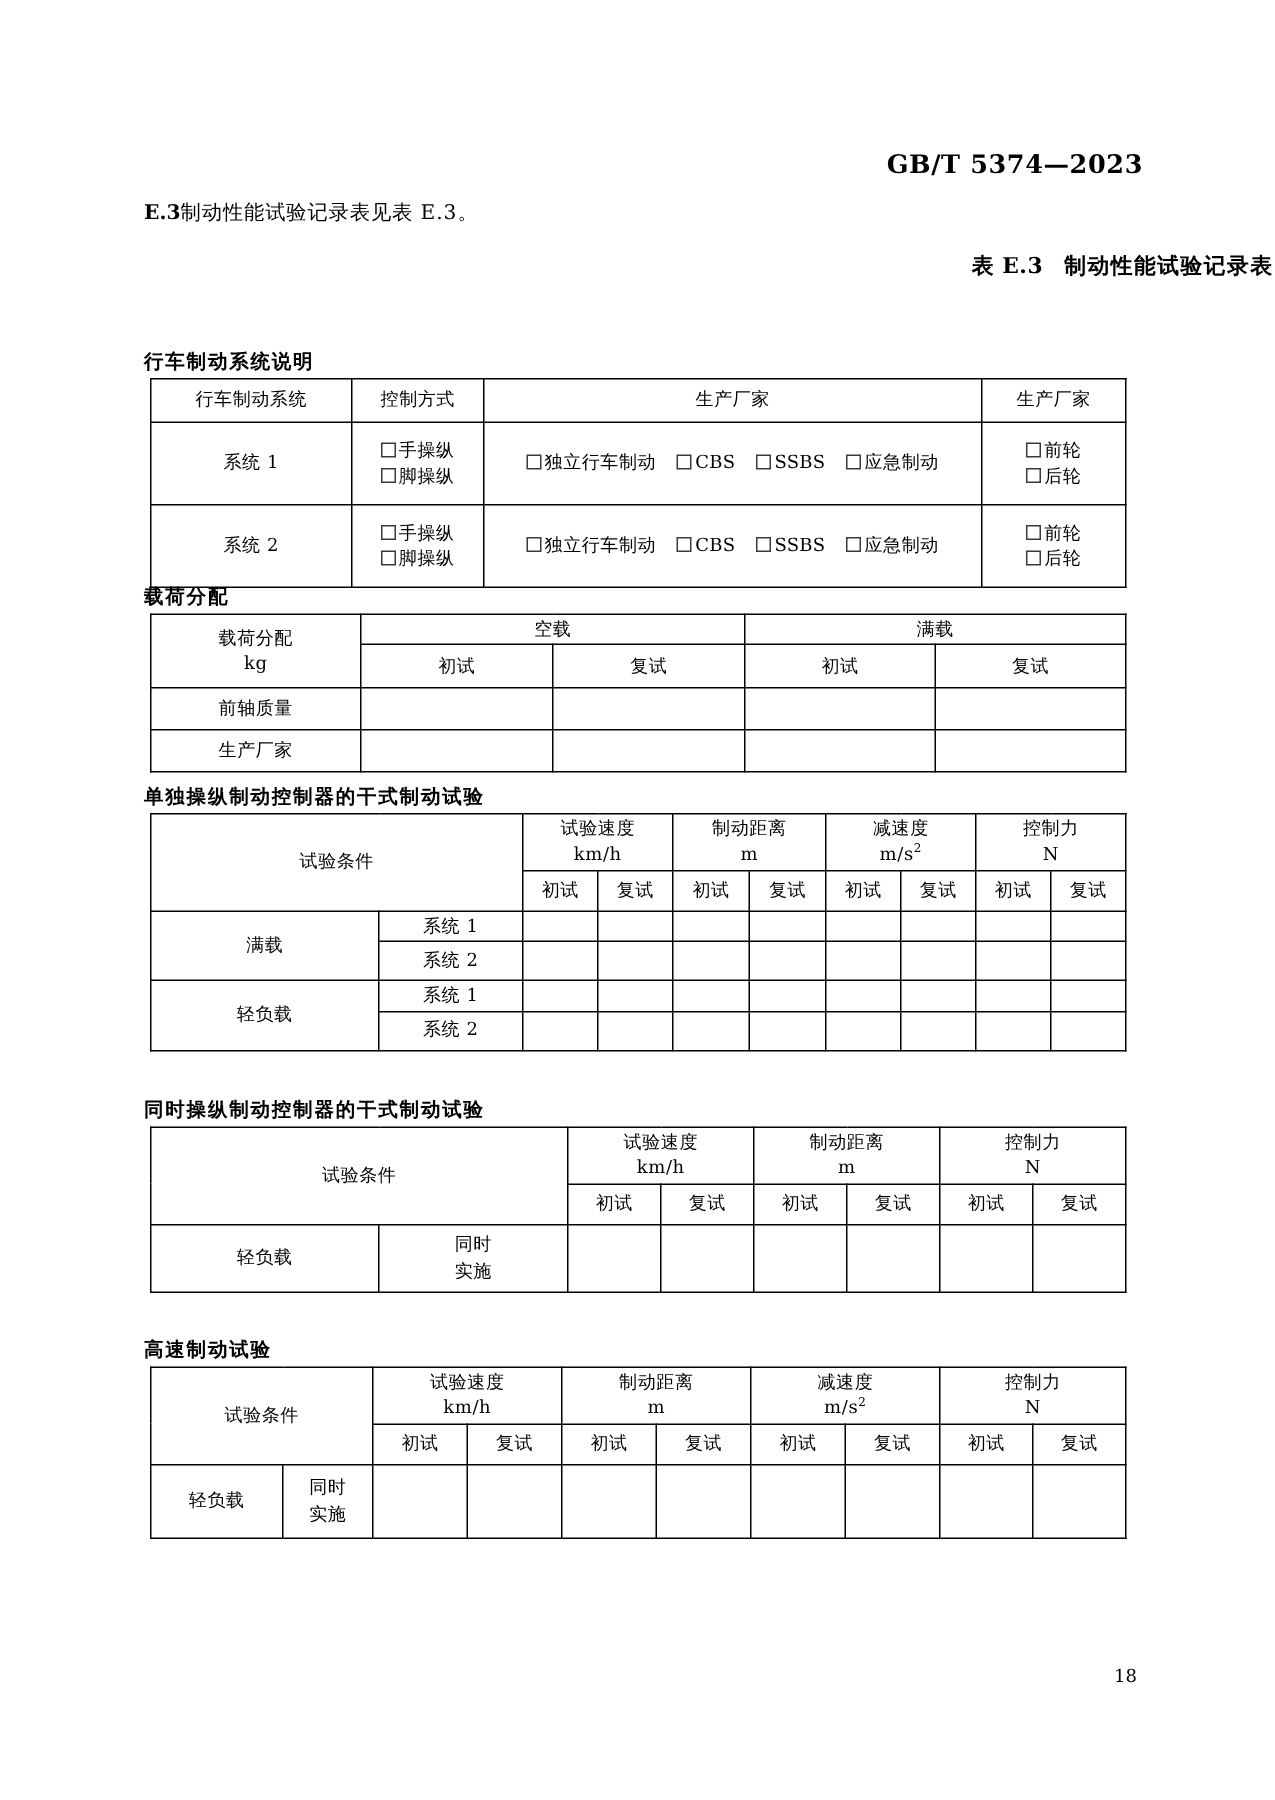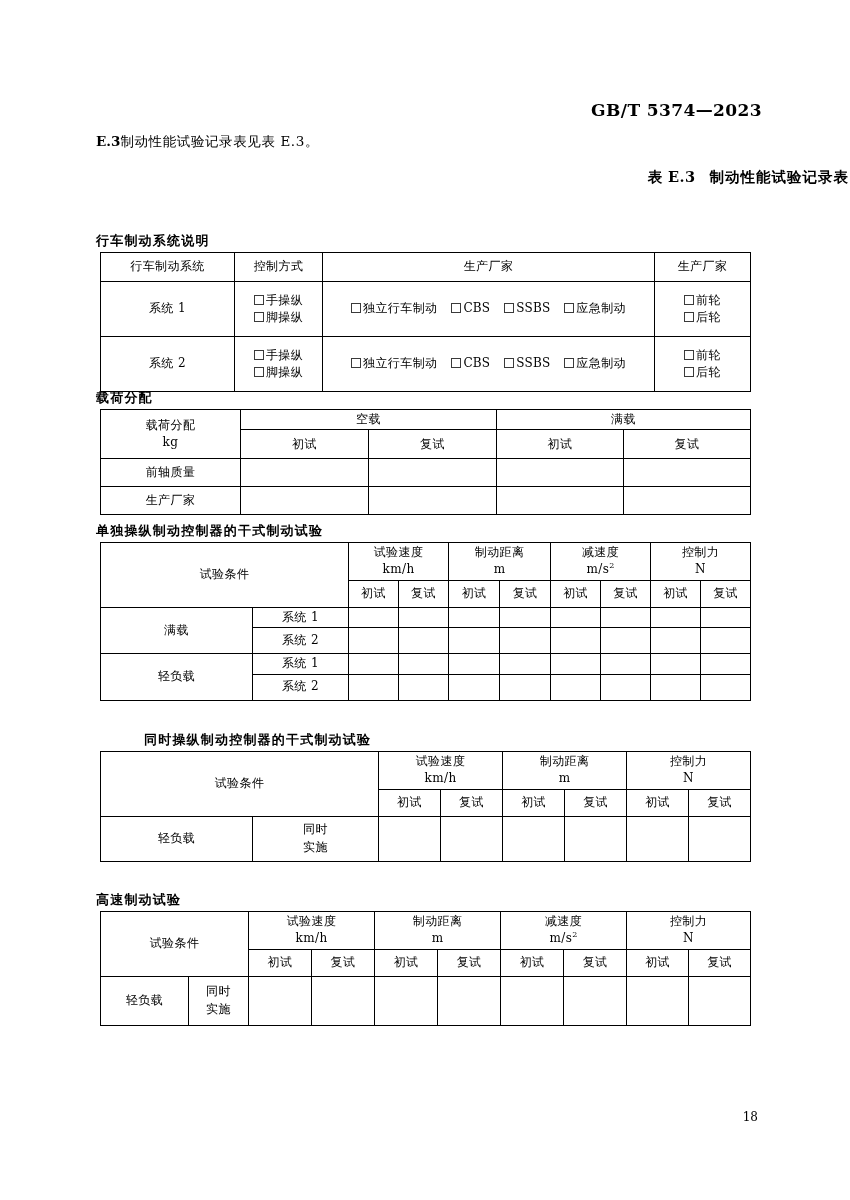--- a/index.html
+++ b/index.html
@@ -310,21 +310,21 @@
         <td class="blank"></td>
         <td class="blank"></td>
         <td class="blank"></td>
         <td class="blank"></td>
         <td class="blank"></td>
         <td class="blank"></td>
       </tr>
     </tbody>
   </table>
 
-  <div class="sechead" style="top:731px;margin-left:48px;">同时操纵制动控制器的干式制动试验</div>
+  <div class="sechead" style="top:731px;">同时操纵制动控制器的干式制动试验</div>
 
   <table class="doc" style="left:100px;top:751px;width:650px;">
     <colgroup>
       <col style="width:152px">
         <col style="width:126px">
       <col style="width:62px">
         <col style="width:62px">
       <col style="width:62px">
         <col style="width:62px">
       <col style="width:62px">

